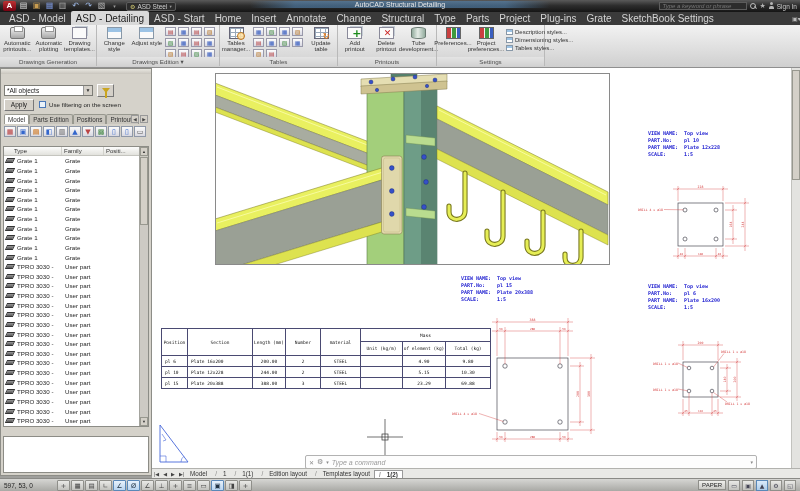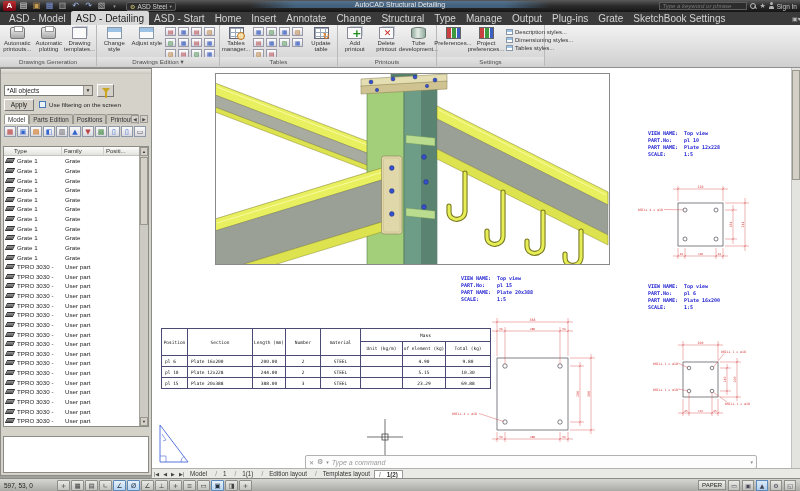--- a/index.html
+++ b/index.html
@@ -159,22 +159,22 @@
 
   <span class="rtab">ASD - Model</span>
       <span class="rtab active">ASD - Detailing</span>
       <span class="rtab">ASD - Start</span>
       <span class="rtab">Home</span>
       <span class="rtab">Insert</span>
       <span class="rtab">Annotate</span>
       <span class="rtab">Change</span>
       <span class="rtab">Structural</span>
       <span class="rtab">Type</span>
-      <span class="rtab">Manage</span>
-      <span class="rtab">Output</span>
+      <span class="rtab">Parts</span>
+      <span class="rtab">Project</span>
       <span class="rtab">Plug-ins</span>
       <span class="rtab">Grate</span>
       <span class="rtab">SketchBook Settings</span>
     </div>
   <span class="tabextra abs" style="left:788px;top:15px;color:#bbb;font-size:6px">▣▾</span>
 
   <div id="ribbon">
     <div class="rgroup" style="left:0;width:97px">
       <div class="gbody">
         <div class="bbtn" style="width:33px">

